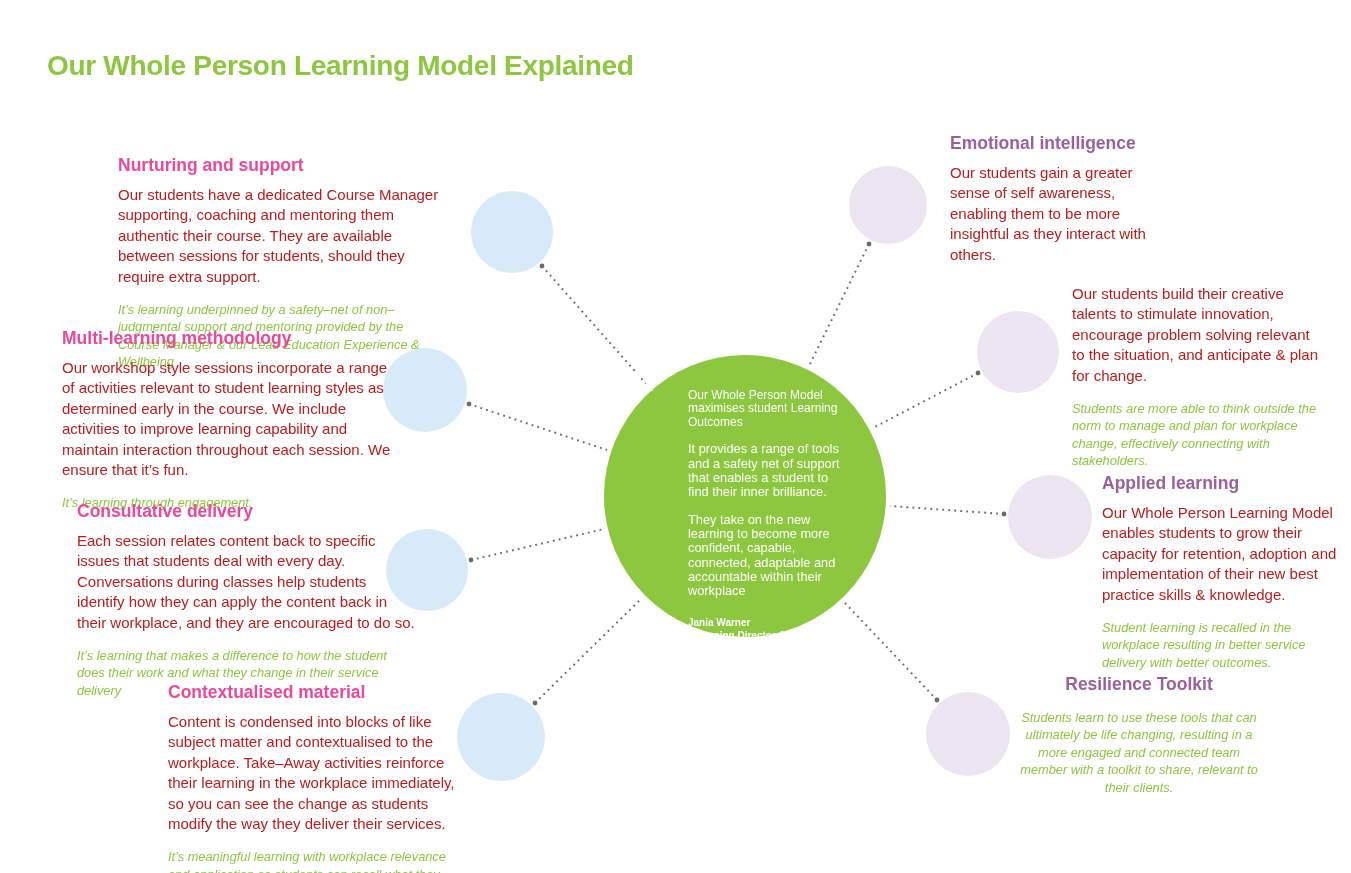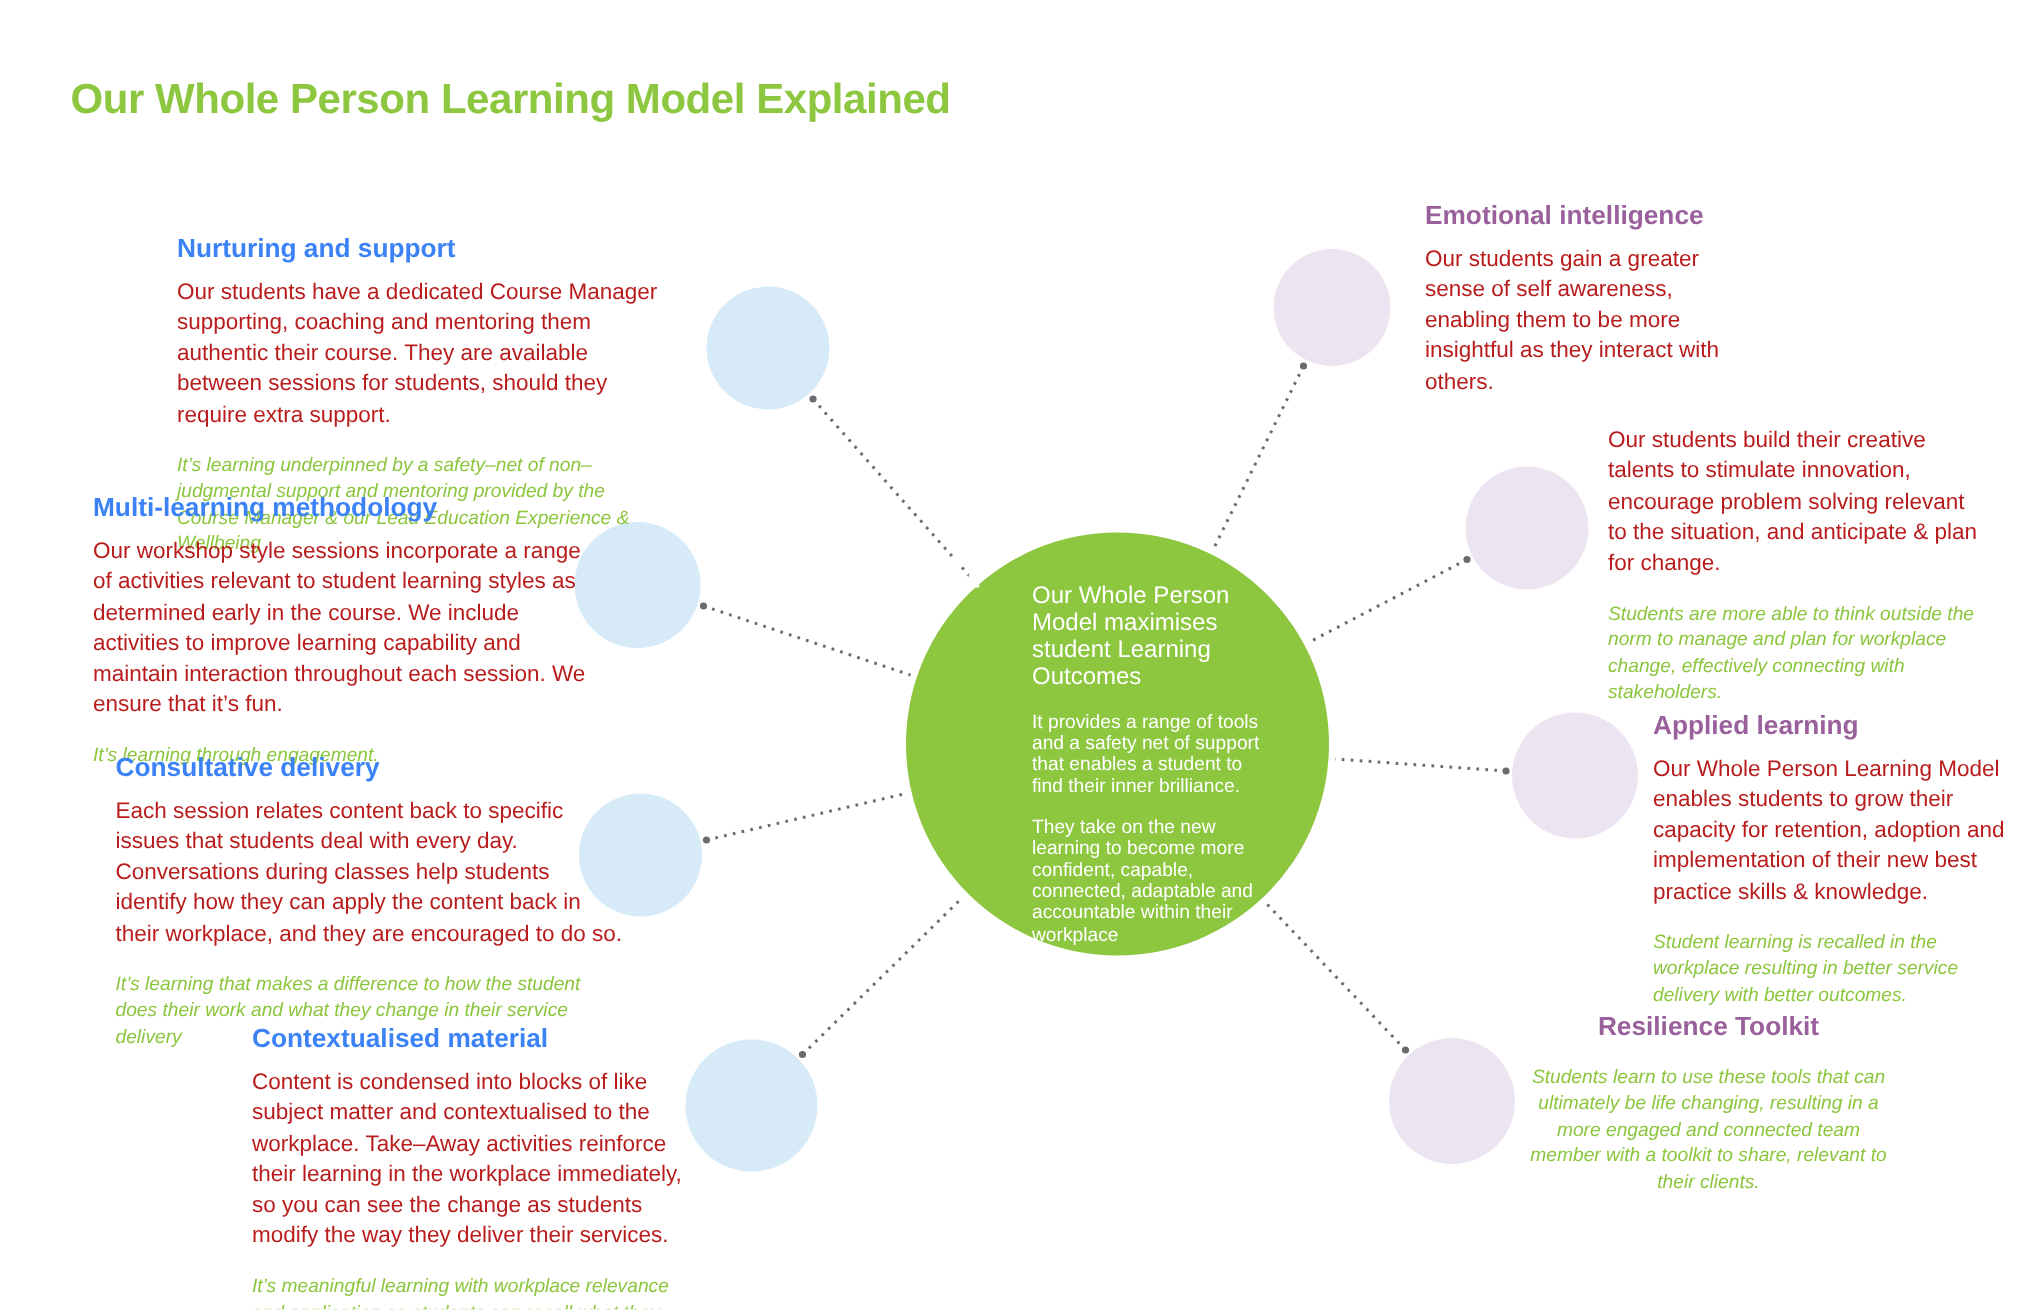--- a/index.html
+++ b/index.html
@@ -28,21 +28,21 @@
     height: 873px;
   }
   
   .sec { position: absolute; }
   .sec h3 {
     font-size: 17.5px;
     font-weight: bold;
     letter-spacing: 0;
     margin: 0 0 9px 0;
   }
-  .sec.left h3  { color: #3b82f6; }
+  .sec.left h3  { color: #ec4899; }
   .sec.right h3 { color: #99609c; }
   .sec .body {
     font-size: 15px;
     line-height: 1.36;
     color: #b91c1c;
   }
   .sec .note {
     margin-top: 14px;
     font-size: 12.8px;
     line-height: 1.36;
@@ -68,21 +68,21 @@
     color: #ffffff;
   }
   .center-text {
     position: absolute;
     left: 688px;
     top: 389px;
     width: 163px;
     color: #ffffff;
   }
   .center-text .ct-heading {
-    font-size: 16px;
+    font-size: 12px;
     line-height: 1.12;
     margin-bottom: 13px;
   }
   .center-text .ct-para {
     font-size: 12.8px;
     line-height: 1.12;
     margin-bottom: 13px;
   }
   .center-text .ct-attr {
     margin-top: 17px;

